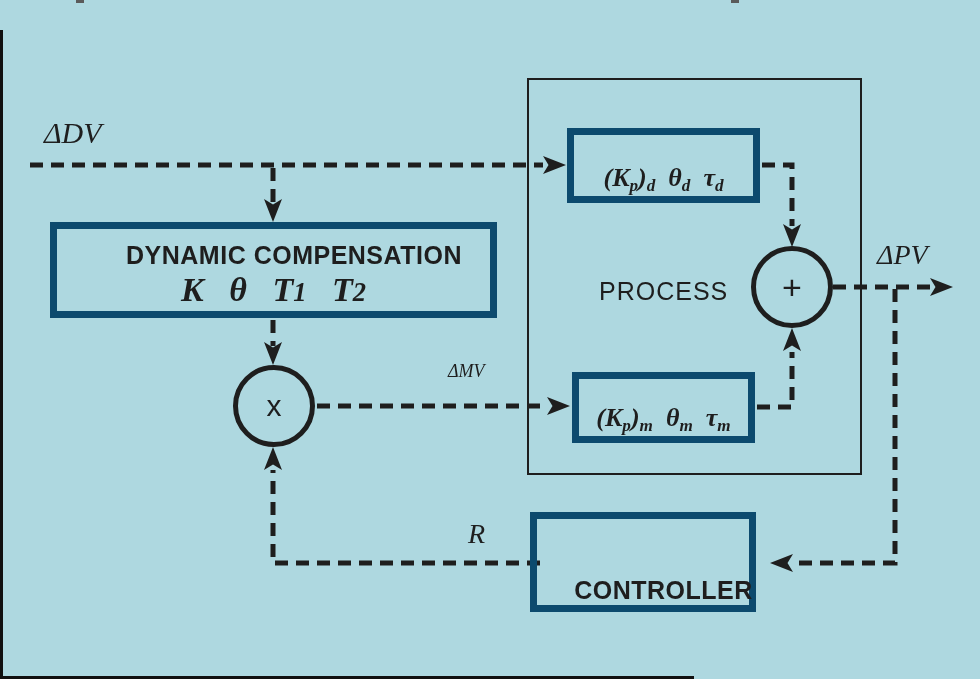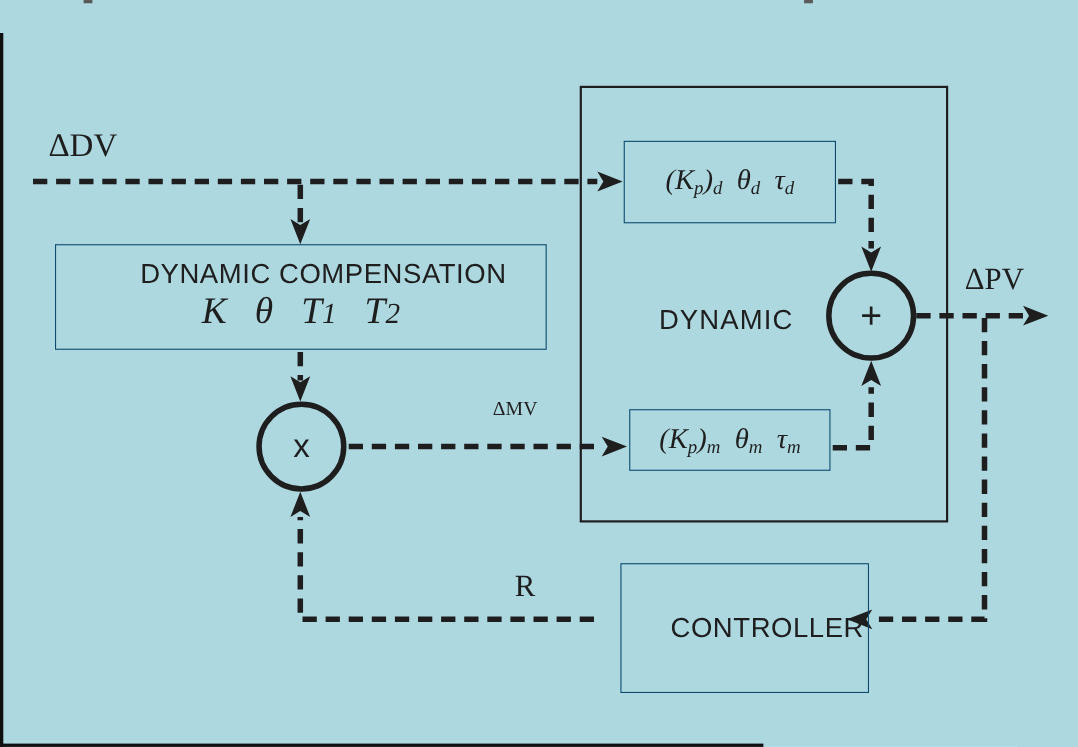--- a/index.html
+++ b/index.html
@@ -8,24 +8,25 @@
     width:980px;height:679px;
     background:#AED8E0;
     overflow:hidden;
     font-family:"Liberation Sans",sans-serif;
     color:#1E1E1E;
   }
   #wires{position:absolute;left:0;top:0;}
   .box{
     position:absolute;
     box-sizing:border-box;
-    border:1px solid #0c4a6e;
+    border:7px solid #0c4a6e;
     display:flex;flex-direction:column;
-    align-items:center;justify-content:center;
+    align-items:center;justify-content:flex-end;
     text-align:center;
+    font-weight:bold;
   }
   .thinbox{
     position:absolute;box-sizing:border-box;
     border:2px solid #1E1E1E;
   }
   .circle{
     position:absolute;box-sizing:border-box;
     width:82px;height:82px;border-radius:50%;
     border:5px solid #1E1E1E;
     display:flex;align-items:center;justify-content:center;
@@ -34,21 +35,21 @@
     font-size:25px;letter-spacing:.5px;line-height:1.15;
     white-space:nowrap;
     margin-left:41px;
   }
   .mathline{
     font-family:"Liberation Serif",serif;font-style:italic;
     font-size:34px;line-height:1.2;white-space:pre;
   }
   .mathlabel{
     position:absolute;
-    font-family:"Liberation Serif",serif;
+    font-family:"Liberation Serif",serif;font-style:italic;
     font-size:29px;white-space:pre;
   }
   .sub{font-size:.66em;vertical-align:-0.28em;}
   .small{font-size:.78em;}
   .caps{position:absolute;font-size:25px;letter-spacing:1px;white-space:nowrap;}
   .opx{font-size:30px;line-height:1;}
   .opplus{font-size:34px;font-weight:400;line-height:1;}
   .edge{position:absolute;background:#101010;}
   .speck{position:absolute;background:#5a5a5a;}
 </style>
@@ -76,36 +77,36 @@
       <path d="M570 406 L547 397 L552.5 406 L547 415 Z"></path>
       <path d="M792 247 L783 224 L792 229.5 L801 224 Z"></path>
       <path d="M792 328 L783 351 L792 345.5 L801 351 Z"></path>
       <path d="M953 287 L930 278 L935.5 287 L930 296 Z"></path>
       <path d="M770 563 L793 554 L787.5 563 L793 572 Z"></path>
       <path d="M273 447 L264 470 L273 464.5 L282 470 Z"></path>
     </g>
   </svg>
 
   <div class="thinbox" style="left:527px;top:78px;width:335px;height:397px;"></div>
-  <div class="caps" style="left:599px;top:277px;">DYNAMIC</div>
+  <div class="caps" style="left:599px;top:277px;">PROCESS</div>
 
   <div class="box" style="left:50px;top:222px;width:447px;height:96px;">
     <div class="blocktitle">DYNAMIC COMPENSATION</div>
     <div class="mathline"><span>K</span><span>   </span><span>θ</span><span>   </span><span>T</span><span class="small">1</span><span>   </span><span>T</span><span class="small">2</span></div>
   </div>
 
   <div class="box" style="left:567px;top:128px;width:193px;height:75px;">
     <div class="mathline" style="font-size:26px;"><span>(K</span><span class="sub">p</span><span>)</span><span class="sub">d</span><span>  </span><span>θ</span><span class="sub">d</span><span>  </span><span>τ</span><span class="sub">d</span></div>
   </div>
 
-  <div class="box" style="left:572px;top:372px;width:183px;height:56px;">
+  <div class="box" style="left:572px;top:372px;width:183px;height:71px;">
     <div class="mathline" style="font-size:26px;"><span>(K</span><span class="sub">p</span><span>)</span><span class="sub">m</span><span>  </span><span>θ</span><span class="sub">m</span><span>  </span><span>τ</span><span class="sub">m</span></div>
   </div>
 
-  <div class="box" style="left:564px;top:512px;width:226px;height:118px;">
+  <div class="box" style="left:530px;top:512px;width:226px;height:100px;">
     <div class="blocktitle">CONTROLLER</div>
   </div>
 
   <div class="circle" style="left:233px;top:365px;">
     <span class="opx">x</span>
   </div>
 
   <div class="circle" style="left:751px;top:246px;">
     <span class="opplus">+</span>
   </div>

